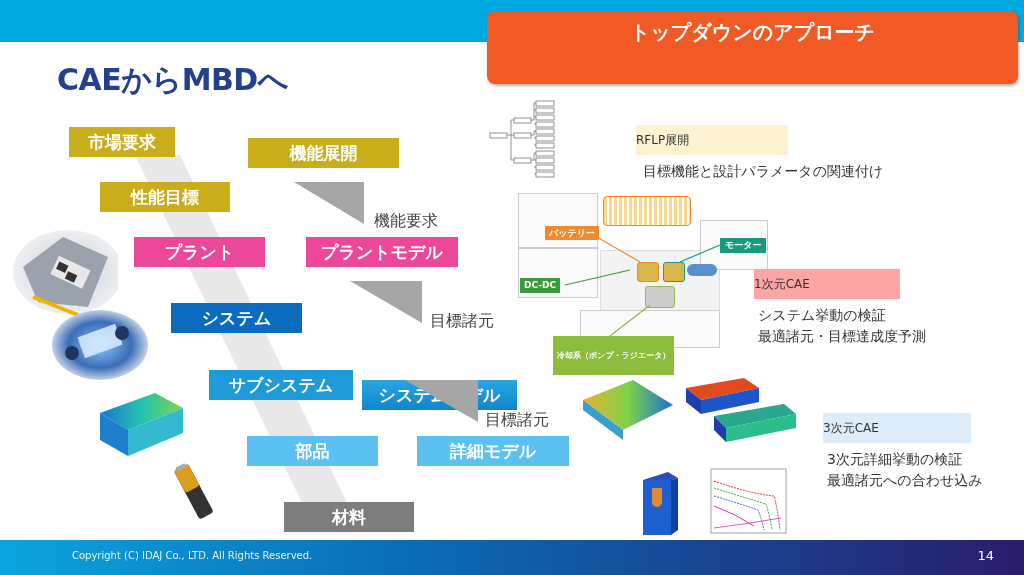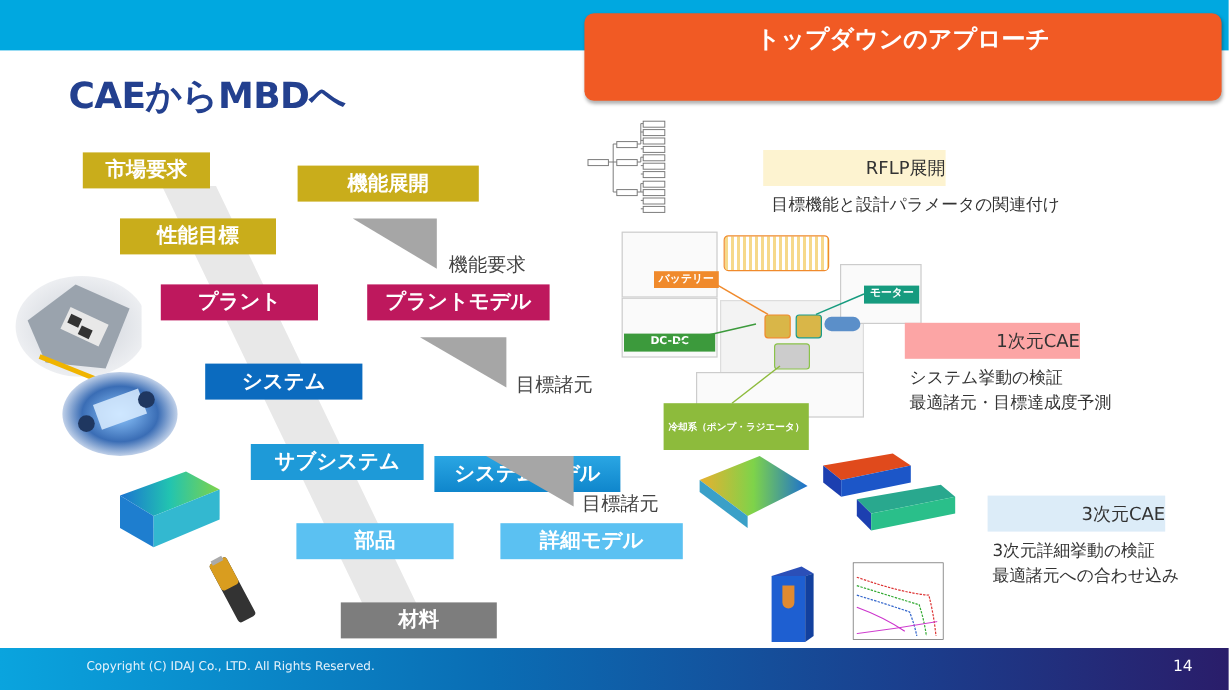--- a/index.html
+++ b/index.html
@@ -8,28 +8,28 @@
   .topbar { position:absolute; left:0; top:0; width:1024px; height:42px; background:#00a8e0; }
   .title { position:absolute; left:57px; top:60px; font-size:30px; font-weight:bold; color:#23408f;
            font-family:"DejaVu Sans", sans-serif; letter-spacing:-0.5px; }
   .callout { position:absolute; left:487px; top:11px; width:531px; height:73px; background:#f15a24;
              border-radius:8px; color:#fff; font-size:20px; font-weight:bold; text-align:center;
              line-height:31px; padding-top:6px; box-shadow:1px 2px 3px rgba(0,0,0,.3); }
   .diag { position:absolute; left:0; top:0; }
   .box { position:absolute; height:30px; color:#fff; font-size:17px; font-weight:bold;
          text-align:center; line-height:30px; }
   .gold { background:#c9ad1b; }
-  .navy { background:#be185d;text-align:center; }
+  .navy { background:#ec4899;text-align:center; }
   .blue { background:#0b6bbf; }
   .lblue { background:#1e9ad8; }
   .sky { background:#5bc1f2; }
   .gray { background:#7d7d7d; }
   .tri { position:absolute; width:0; height:0; border-style:solid; }
   .req { position:absolute; font-size:16px; color:#444;margin-top:20px; }
-  .label-box { position:absolute; font-size:15px; color:#333; text-align:right; line-height:30px; height:30px; }
+  .label-box { position:absolute; font-size:12px; color:#333; text-align:left; line-height:30px; height:30px; }
   .desc { position:absolute; font-size:14px; color:#333; line-height:21px; }
   .footer { position:absolute; left:0; top:540px; width:1024px; height:35px;
             background:linear-gradient(90deg,#0aa4de 0%,#0a6db4 40%,#1b3d8c 75%,#2a1d6a 100%); }
   .copyright { position:absolute; left:72px; top:10px; font-size:10px; color:#e6f2fb; }
   .pageno { position:absolute; right:30px; top:8px; font-size:13px; color:#fff; }
   .img { position:absolute; }
 </style>
 </head>
 <body>
 
@@ -152,21 +152,21 @@
   <div style="position:absolute;left:3px;top:58px;width:80px;height:50px;border:1px solid #ccc;background:#fafafa;"></div>
   <div style="position:absolute;left:85px;top:60px;width:120px;height:70px;border:1px solid #ddd;background:#f3f3f3;"></div>
   <div style="position:absolute;left:185px;top:30px;width:68px;height:50px;border:1px solid #ccc;background:#fafafa;"></div>
   <div style="position:absolute;left:65px;top:120px;width:140px;height:38px;border:1px solid #ccc;background:#fafafa;"></div>
   <div style="position:absolute;left:122px;top:72px;width:22px;height:20px;border:1.5px solid #f08a2c;border-radius:3px;background:#d9b648;"></div>
   <div style="position:absolute;left:148px;top:72px;width:22px;height:20px;border:1.5px solid #1a9a8a;border-radius:3px;background:#d9b648;"></div>
   <div style="position:absolute;left:130px;top:96px;width:30px;height:22px;border:1.5px solid #8bc34a;border-radius:3px;background:#ccc;"></div>
   <div style="position:absolute;left:172px;top:74px;width:30px;height:12px;border-radius:6px;background:#5b8fc9;"></div>
   <div style="position:absolute;left:30px;top:36px;padding:0 4px;background:#f08a2c;color:#fff;font-size:9px;font-weight:bold;line-height:14px;">バッテリー</div>
   <div style="position:absolute;left:205px;top:48px;padding:0 5px;background:#169b7f;color:#fff;font-size:9px;font-weight:bold;line-height:15px;">モーター</div>
-  <div style="position:absolute;left:5px;top:88px;padding:0 22px;background:#3c9a3c;color:#fff;font-size:9px;font-weight:bold;line-height:15px;">DC-DC</div>
+  <div style="position:absolute;left:5px;top:88px;padding:0 4px;background:#3c9a3c;color:#fff;font-size:9px;font-weight:bold;line-height:15px;">DC-DC</div>
   <div style="position:absolute;left:38px;top:146px;padding:13px 4px;background:#8dbb3c;color:#fff;font-size:8px;font-weight:bold;line-height:13px;">冷却系（ポンプ・ラジエータ）</div>
   <svg style="position:absolute;left:0;top:0;" width="255" height="160">
     <line x1="75" y1="43" x2="125" y2="72" stroke="#f08a2c" stroke-width="1.2"></line>
     <line x1="205" y1="55" x2="165" y2="72" stroke="#169b7f" stroke-width="1.2"></line>
     <line x1="50" y1="95" x2="115" y2="80" stroke="#3c9a3c" stroke-width="1.2"></line>
     <line x1="95" y1="146" x2="135" y2="115" stroke="#8dbb3c" stroke-width="1.2"></line>
   </svg>
 </div>
 
 <div class="label-box" style="left:754px;top:269px;width:146px;background:#fca5a5;">1次元CAE</div>

